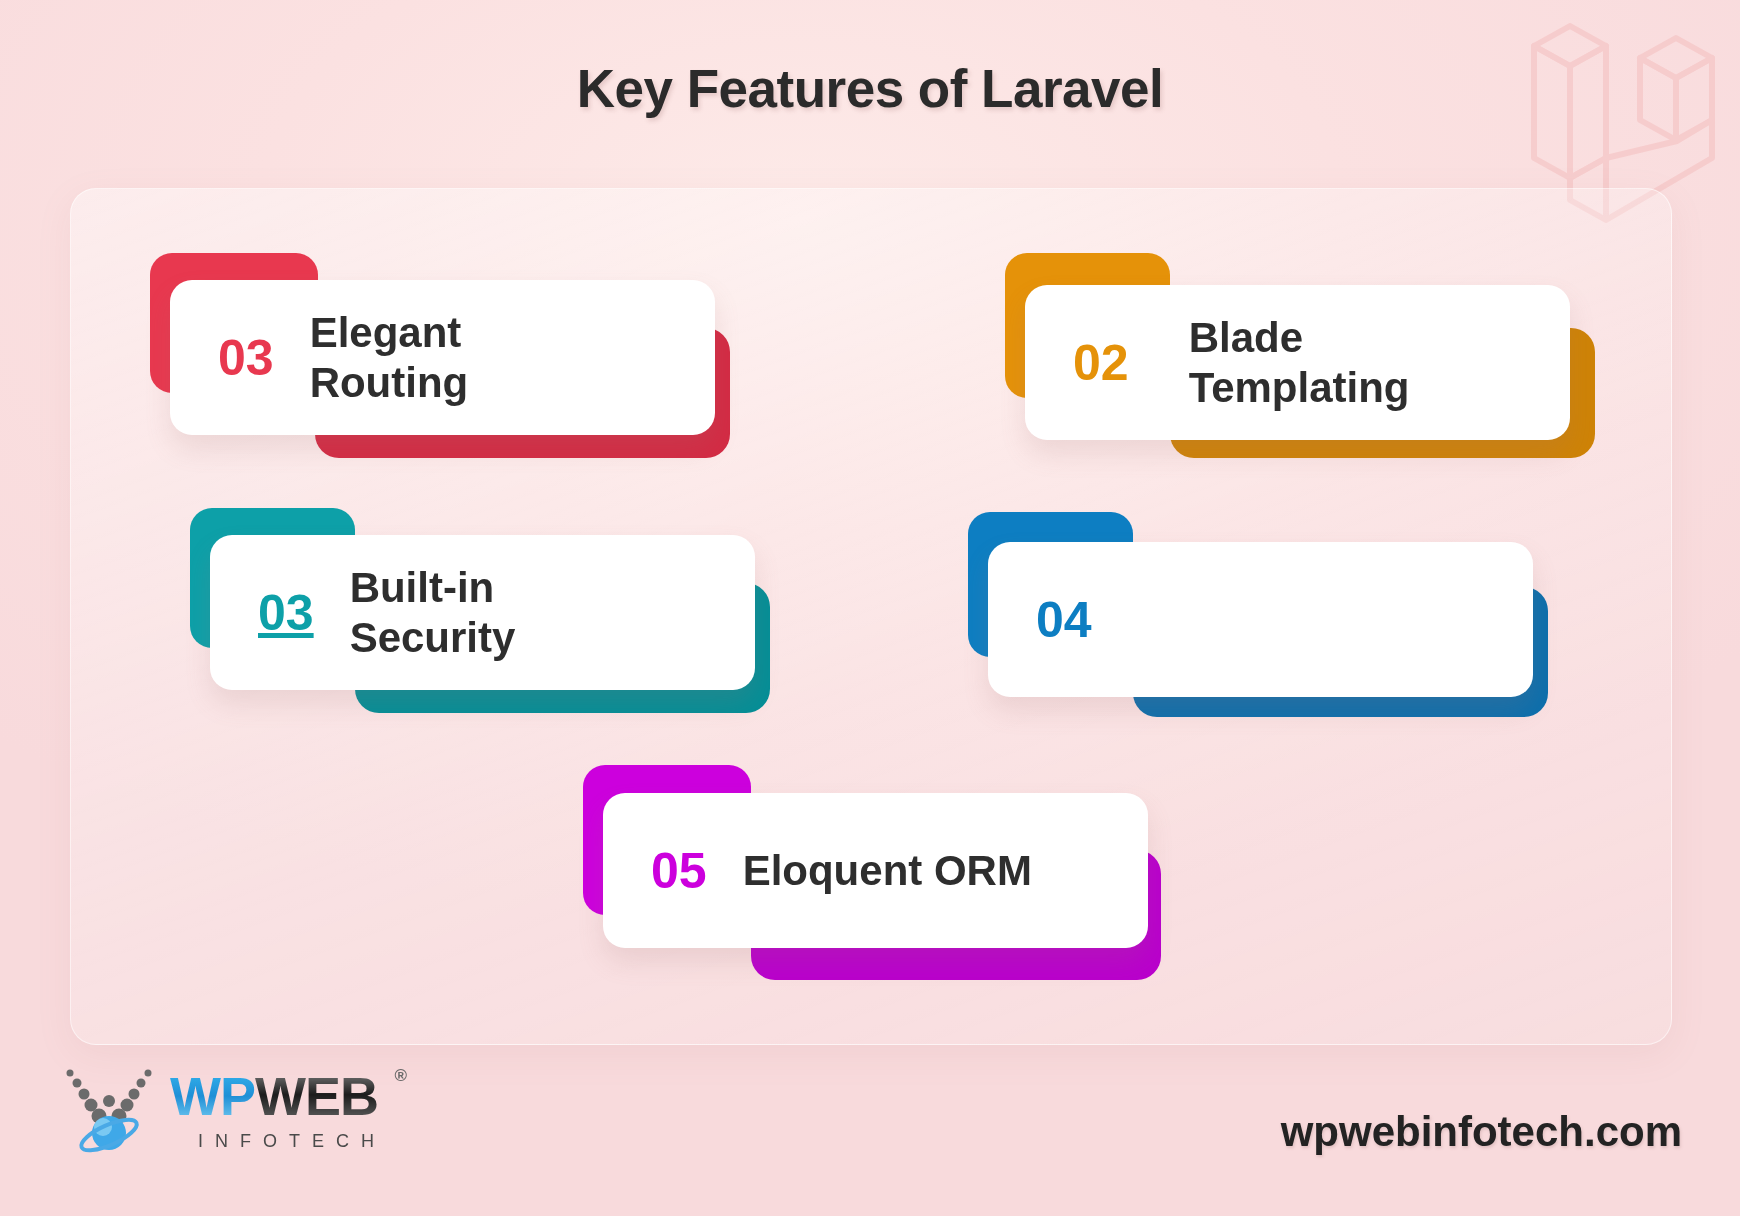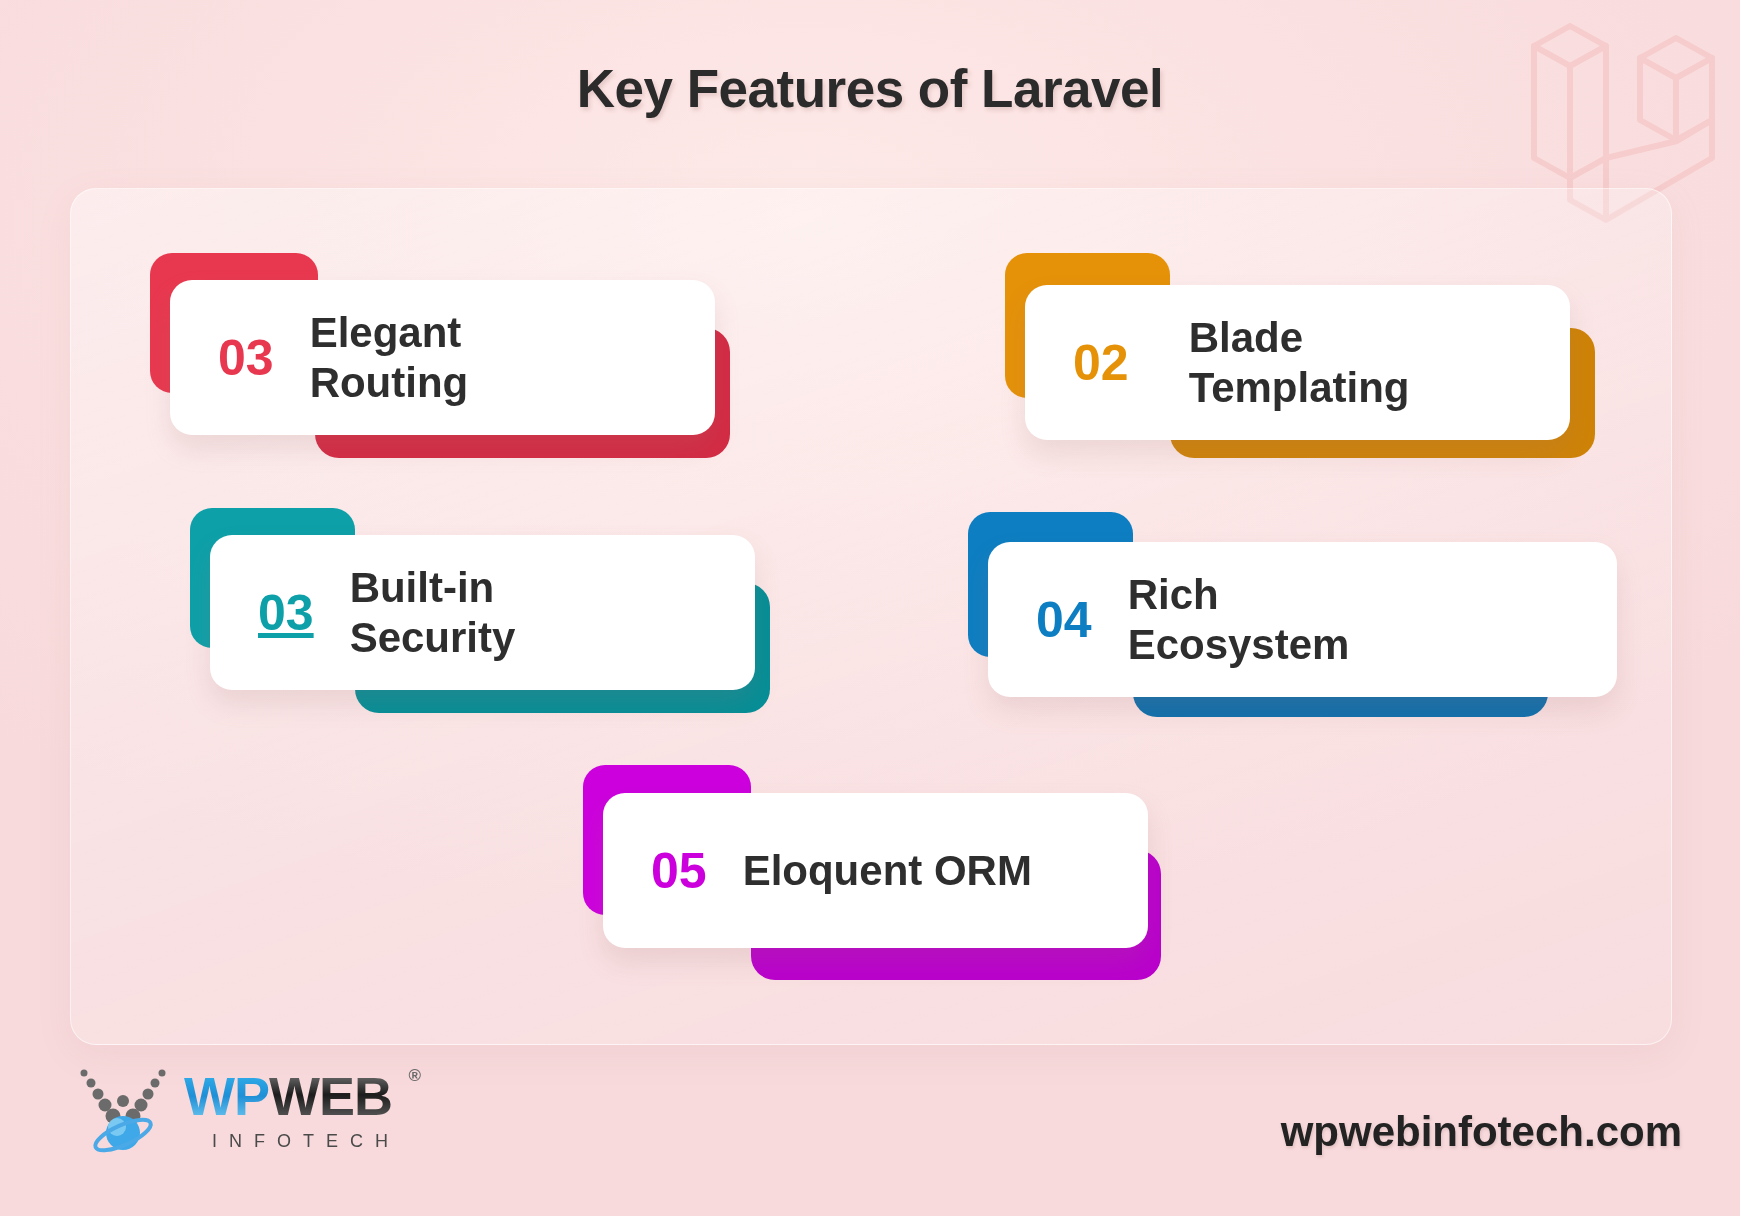--- a/index.html
+++ b/index.html
@@ -86,27 +86,26 @@
     font-size: 42px;
     font-weight: bold;
     color: #2e2e2e;
     line-height: 1.18;
     white-space: pre-line;
   }
 
   
   .logo-wrap {
     position: absolute;
-    left: 45px;
+    left: 56px;
     top: 1055px;
     width: 380px;
     height: 110px;
     display: flex;
     align-items: center;
-    justify-content: center;
   }
   .logo-mark { width: 106px; height: 106px; flex: none; }
   .logo-text { margin-left: 8px; position: relative; }
   .logo-word { font-size: 54px; font-weight: bold; letter-spacing: -1px; line-height: 1; }
   .logo-wp {
     background: linear-gradient(180deg,#37b8f0 0%, #1f8fd6 50%, #7fd2f5 100%);
     -webkit-background-clip: text;
     background-clip: text;
     color: transparent;
   }
@@ -191,24 +190,22 @@
   <div class="card-face" style="left:20px; top:27px; width:545px; height:155px; padding-left:48px;">
     <span class="card-num" style="color: rgb(13, 160, 168); text-decoration: underline;">03</span>
     <span class="card-label" style="margin-left:36px;">Built-in
 Security</span>
   </div>
 </div>
 
 <div class="card" style="left:968px; top:512px; width:590px; height:205px;">
   <div class="shape-back shape-tl" style="left: 0px; top: 0px; width: 165px; height: 145px; background: rgb(13, 126, 194);"></div>
   <div class="shape-back shape-br" style="left: 165px; top: 75px; width: 415px; height: 130px; background: rgb(13, 111, 172);"></div>
-  <div class="card-face" style="left:20px; top:30px; width:629px; height:155px; padding-left:48px;">
+  <div class="card-face" style="left:20px; top:30px; width:545px; height:155px; padding-left:48px;">
     <span class="card-num" style="color: rgb(13, 126, 194);">04</span>
-    <span class="card-label" style="margin-left:36px;">Rich
-Ecosystem</span>
   </div>
 </div>
 
 <div class="card" style="left:583px; top:765px; width:590px; height:215px;">
   <div class="shape-back shape-tl" style="left: 0px; top: 0px; width: 168px; height: 150px; background: rgb(204, 0, 221);"></div>
   <div class="shape-back shape-br" style="left: 168px; top: 85px; width: 410px; height: 130px; background: rgb(185, 0, 204);"></div>
   <div class="card-face" style="left:20px; top:28px; width:545px; height:155px; padding-left:48px;">
     <span class="card-num" style="color: rgb(204, 0, 221);">05</span>
     <span class="card-label" style="margin-left:36px;">Eloquent ORM</span>
   </div>

